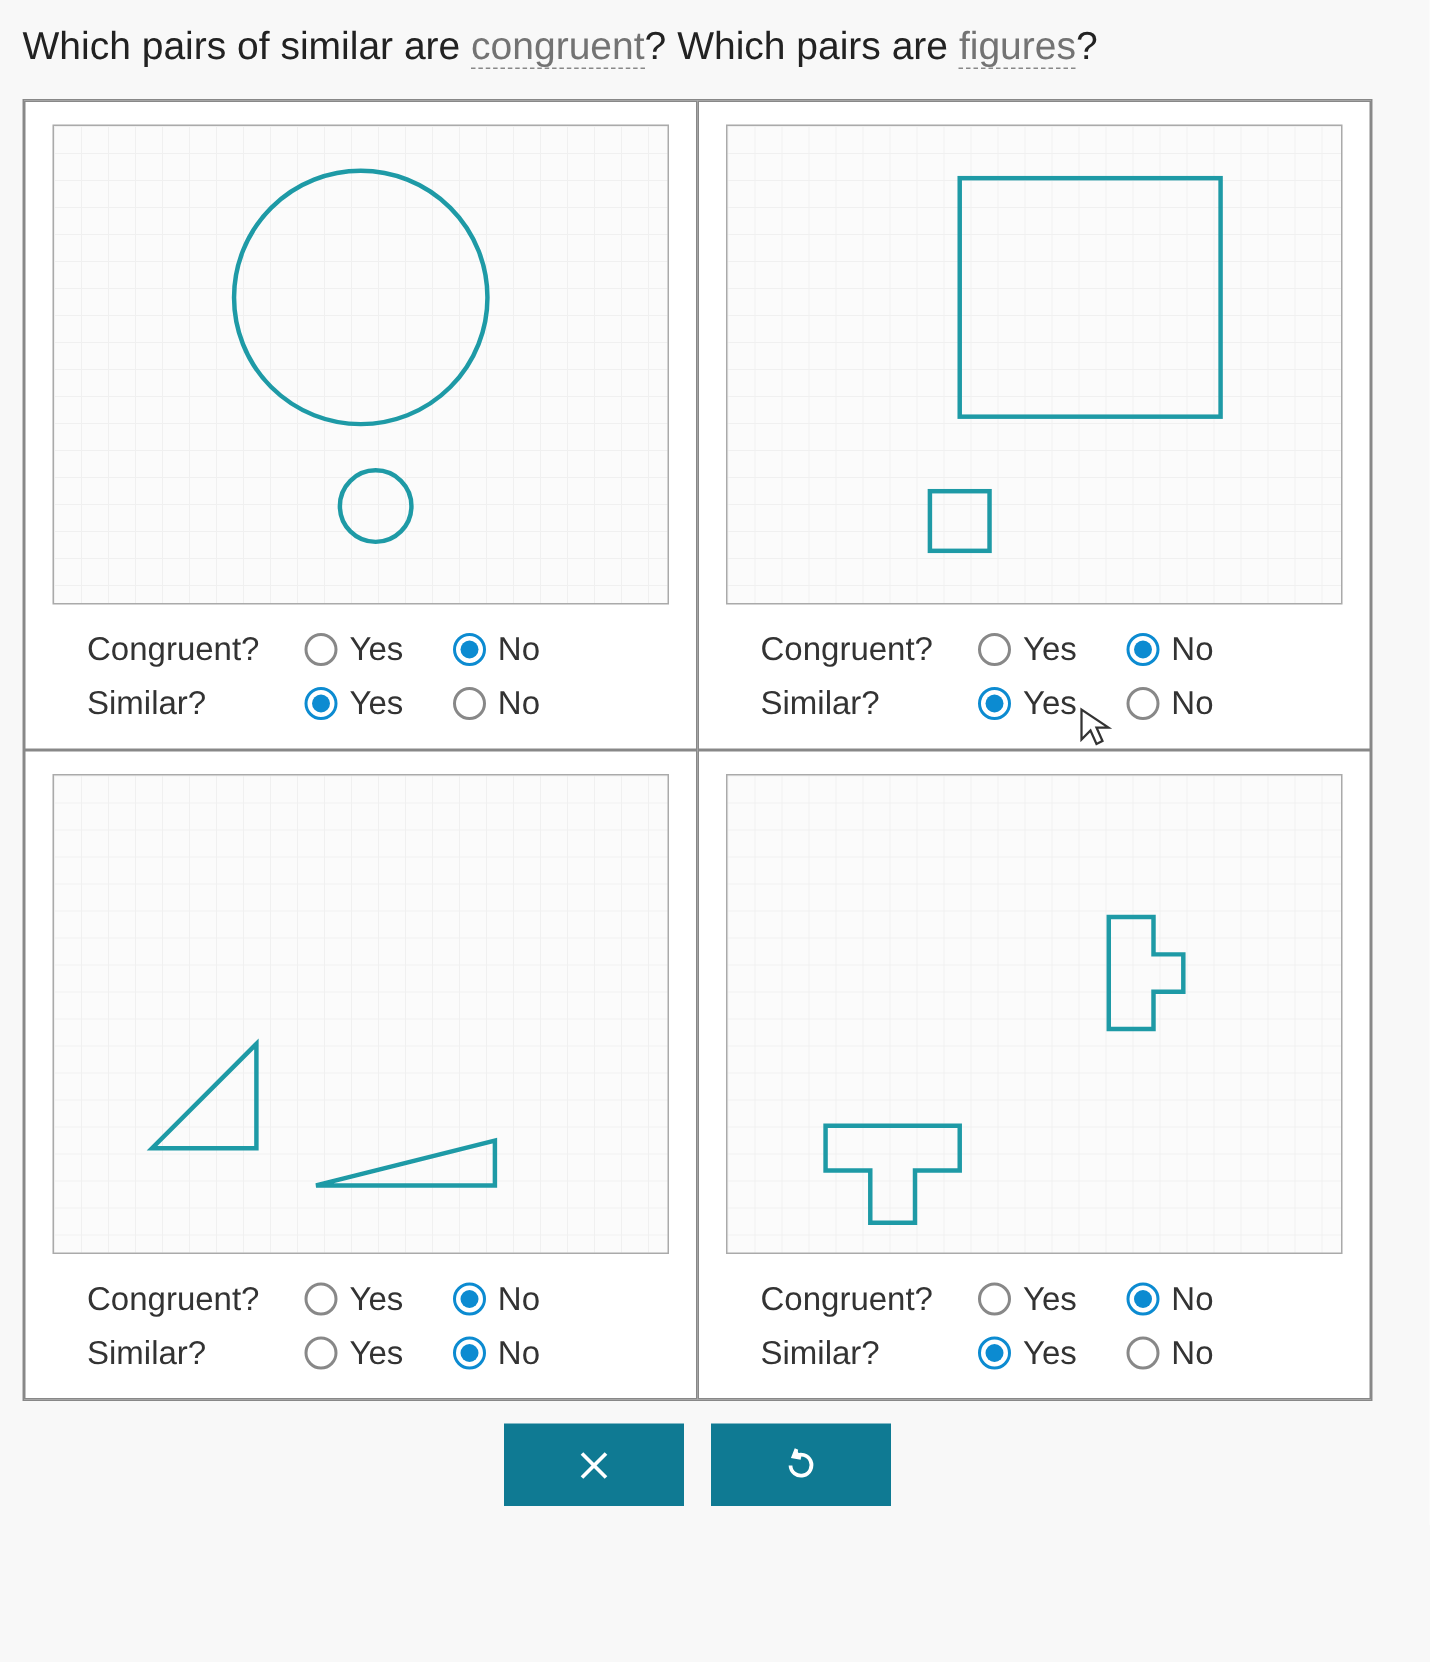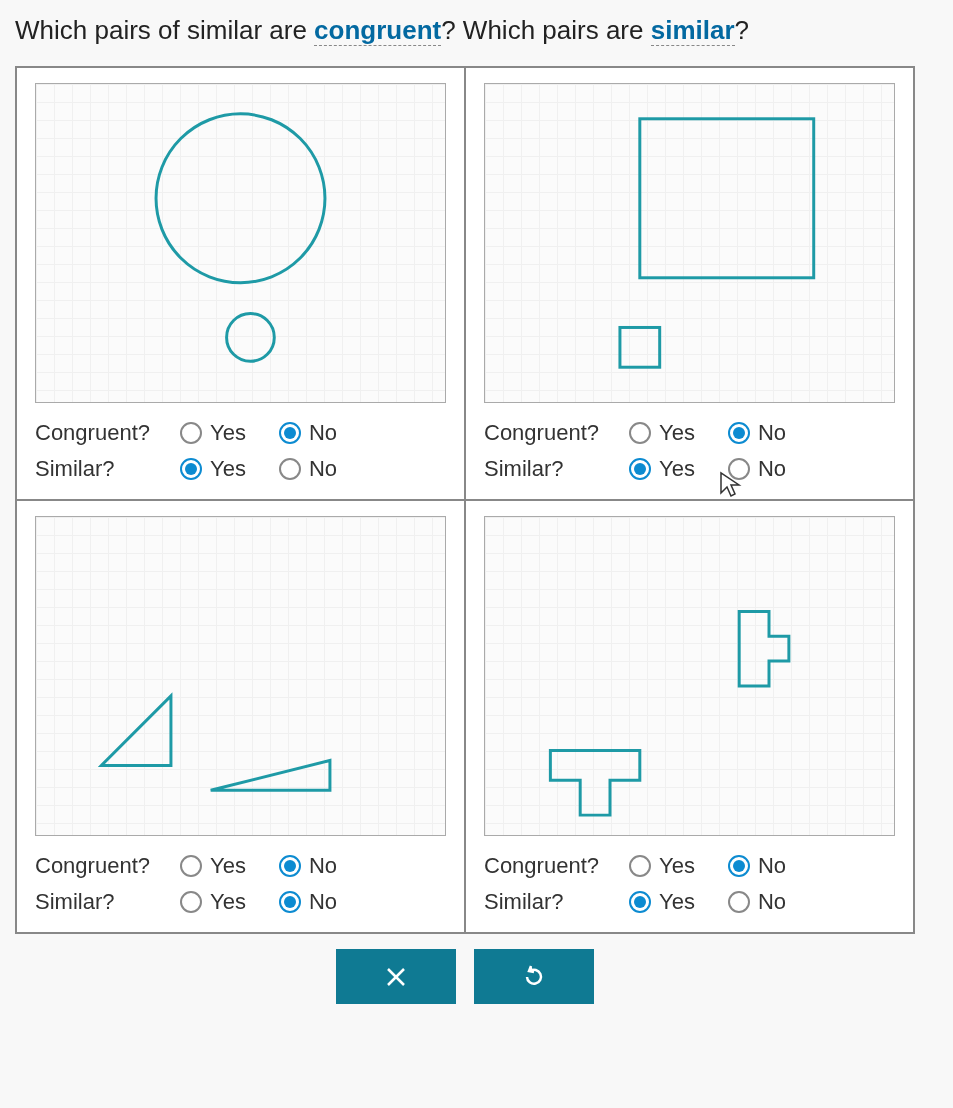--- a/index.html
+++ b/index.html
@@ -9,24 +9,23 @@
       padding: 15px;
       width: 953px;
     }
     .question {
       font-size: 26px;
       color: #222;
       margin-bottom: 20px;
       font-weight: 400;
     }
     .glossary {
-      color: #0369a1;
+      color: #737373;
       border-bottom: 1px dashed #888;
       cursor: pointer;
-      font-weight: bold;
     }
     .panel {
       background: #ffffff;
       border: 1px solid #888;
       display: grid;
       grid-template-columns: 1fr 1fr;
       grid-template-rows: 1fr 1fr;
       width: 900px;
     }
     .cell {
@@ -46,21 +45,21 @@
       background-size: 18px 18px;
       margin-bottom: 12px;
     }
     .opt-row {
       display: flex;
       align-items: center;
       font-size: 22px;
       color: #333;
       padding: 5px 0;
     }
-    .opt-label { width: 145px; }
+    .opt-label { width: 145px; margin-left: 23px; }
     .radio-group { display: flex; align-items: flex-start; gap: 8px; }
     .radio-pair { display: flex; align-items: center; margin-right: 25px; cursor: pointer; }
     .radio {
       width: 22px; height: 22px;
       border: 2px solid #888;
       border-radius: 50%;
       display: inline-flex;
       align-items: center;
       justify-content: center;
       margin-right: 8px;
@@ -103,21 +102,21 @@
       position: absolute;
       font-size: 26px;
       color: #333;
       pointer-events: none;
     }
   </style>
 </head>
 <body>
 
 <div class="question">
-  <span>Which pairs of similar are </span><span class="glossary">congruent</span><span>? Which pairs are </span><span class="glossary">similar</span><span>?</span>
+  <span>Which pairs of similar are </span><span class="glossary">congruent</span><span>? Which pairs are </span><span class="glossary">figures</span><span>?</span>
 </div>
 
 <div class="panel">
 
   <div class="cell">
     <div class="figure-box">
       <svg class="shape" style="left:0;top:0;width:100%;height:100%;" viewBox="0 0 400 320">
         <circle cx="200" cy="115" r="85"></circle>
         <circle cx="210" cy="255" r="24"></circle>
       </svg>

